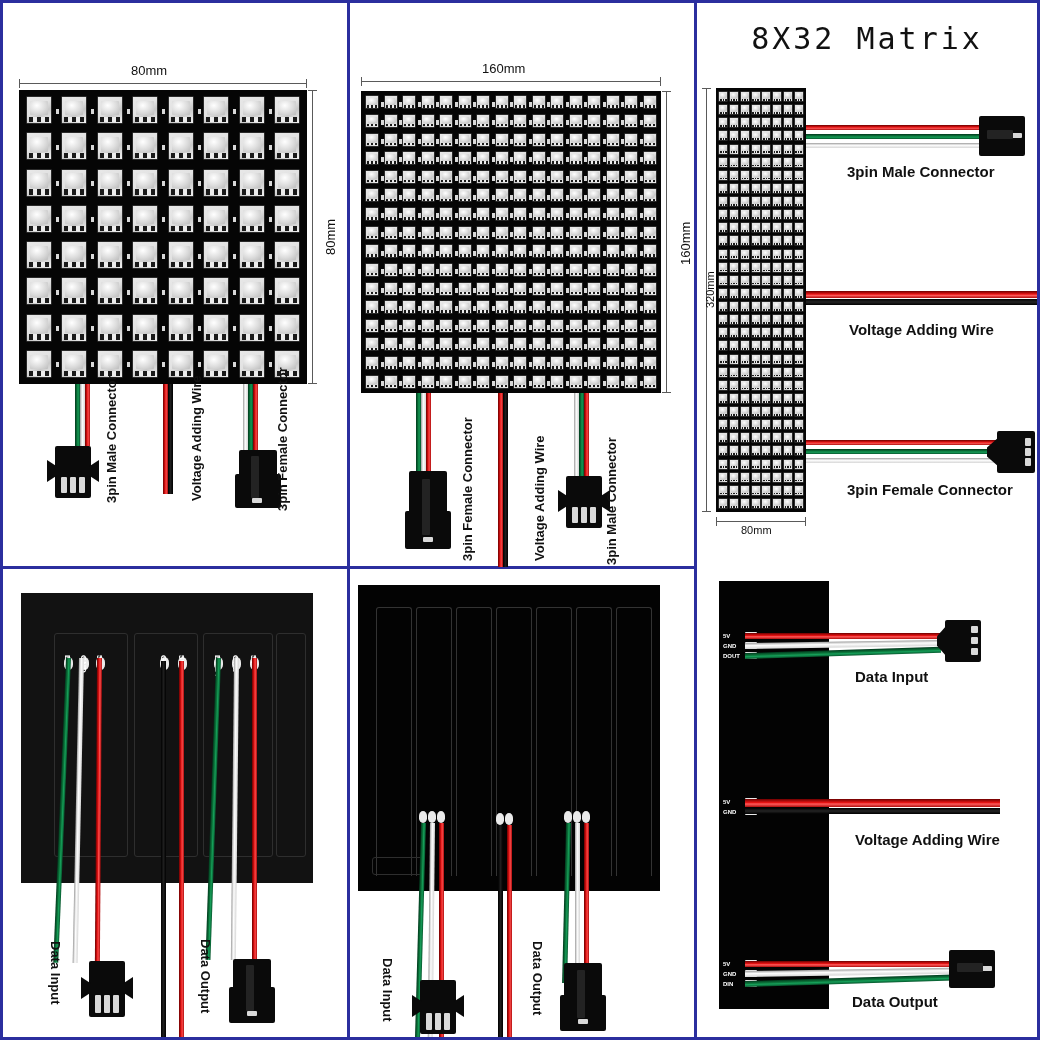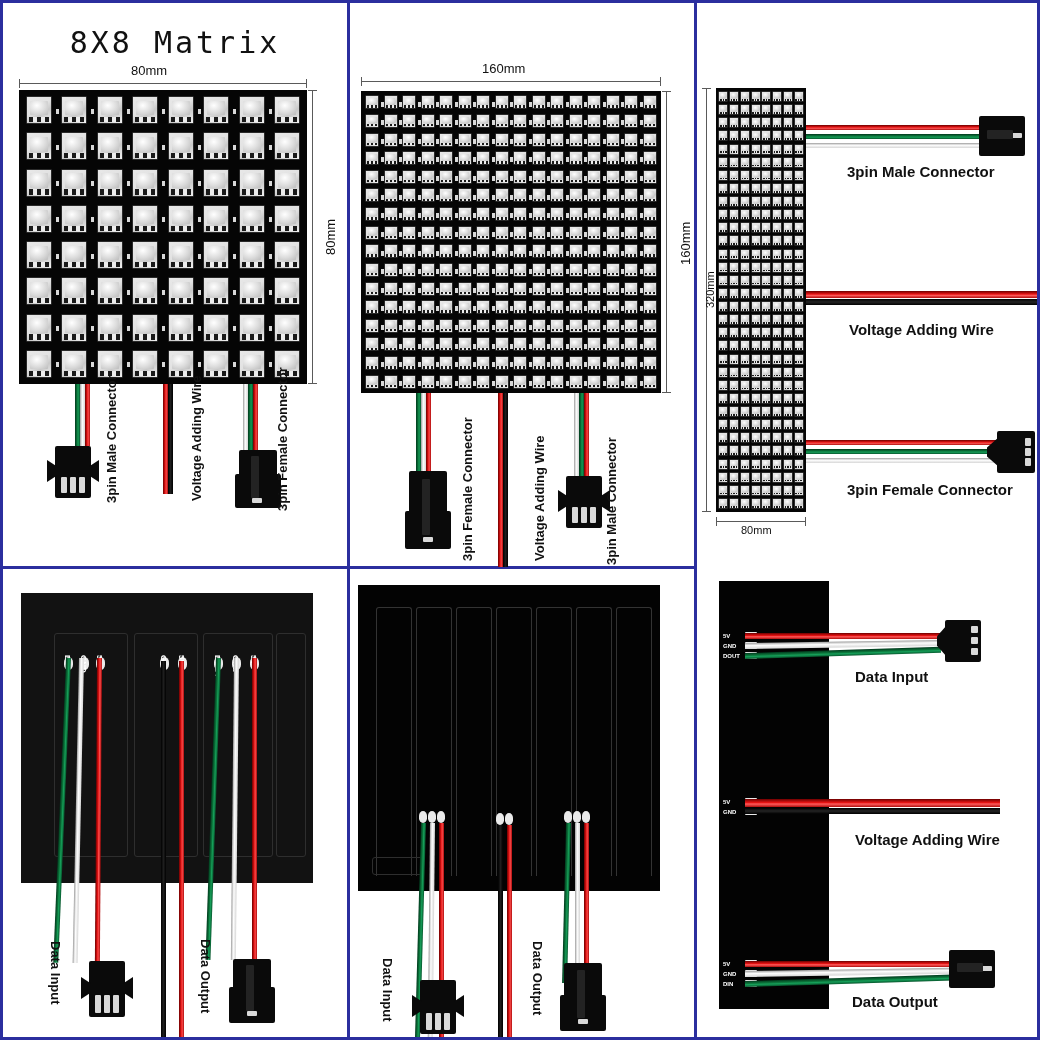--- a/index.html
+++ b/index.html
@@ -89,21 +89,20 @@
 <body>
 
 <div class="sheet">
 
   <div class="vdiv" style="left:344px;"></div>
   <div class="vdiv" style="left:691px;"></div>
   <div class="hdiv" style="top:563px;left:0;width:691px;"></div>
 
   <div class="col col1">
 
-    <div class="title" style="top:22px;">8X8 Matrix</div>
 
     <div class="dimtxt" style="left:128px;top:60px;">80mm</div>
     <div class="dimline-h" style="left:16px;top:80px;width:288px;"></div>
 
     <div class="dimline-v" style="left:309px;top:87px;height:294px;"></div>
     <div class="vlabel rot-up" style="left:320px;top:252px;font-weight:normal;">80mm</div>
 
     <div class="panel" id="p8x8" style="left:16px;top:87px;width:288px;height:294px;">
       <div class="ledgrid" id="g8x8" style="grid-template-columns: repeat(8, 1fr); grid-template-rows: repeat(8, 1fr); padding: 2px;">
           <div class="cell">
@@ -1553,20 +1552,21 @@
       <div class="slot" style="left:17px;top:7px;width:8px;height:48px;"></div>
       <div class="pin" style="left:18px;top:56px;width:10px;height:5px;"></div>
     </div>
 
     <div class="vlabel rot-dn" style="left:45px;top:955px;">Data Input</div>
     <div class="vlabel rot-dn" style="left:195px;top:938px;">Data Output</div>
   </div>
 
   <div class="col col3">
 
+    <div class="title" style="top:18px;">8X32 Matrix</div>
 
     <div class="panel" id="p8x32" style="left:19px;top:85px;width:90px;height:424px;">
       <div class="ledgrid" id="g8x32" style="grid-template-columns: repeat(8, 1fr); grid-template-rows: repeat(32, 1fr); padding: 2px;">
           <div class="cell">
             <div class="led" style="width: 8px; height: 9px; background: linear-gradient(145deg, rgb(232, 232, 232) 0%, rgb(226, 226, 226) 45%, rgb(201, 201, 201) 65%, rgb(242, 242, 242) 100%);"></div>
           </div>
           <div class="cell">
             <div class="led" style="width: 8px; height: 9px; background: linear-gradient(145deg, rgb(232, 232, 232) 0%, rgb(226, 226, 226) 45%, rgb(201, 201, 201) 65%, rgb(242, 242, 242) 100%);"></div>
           </div>
           <div class="cell">

